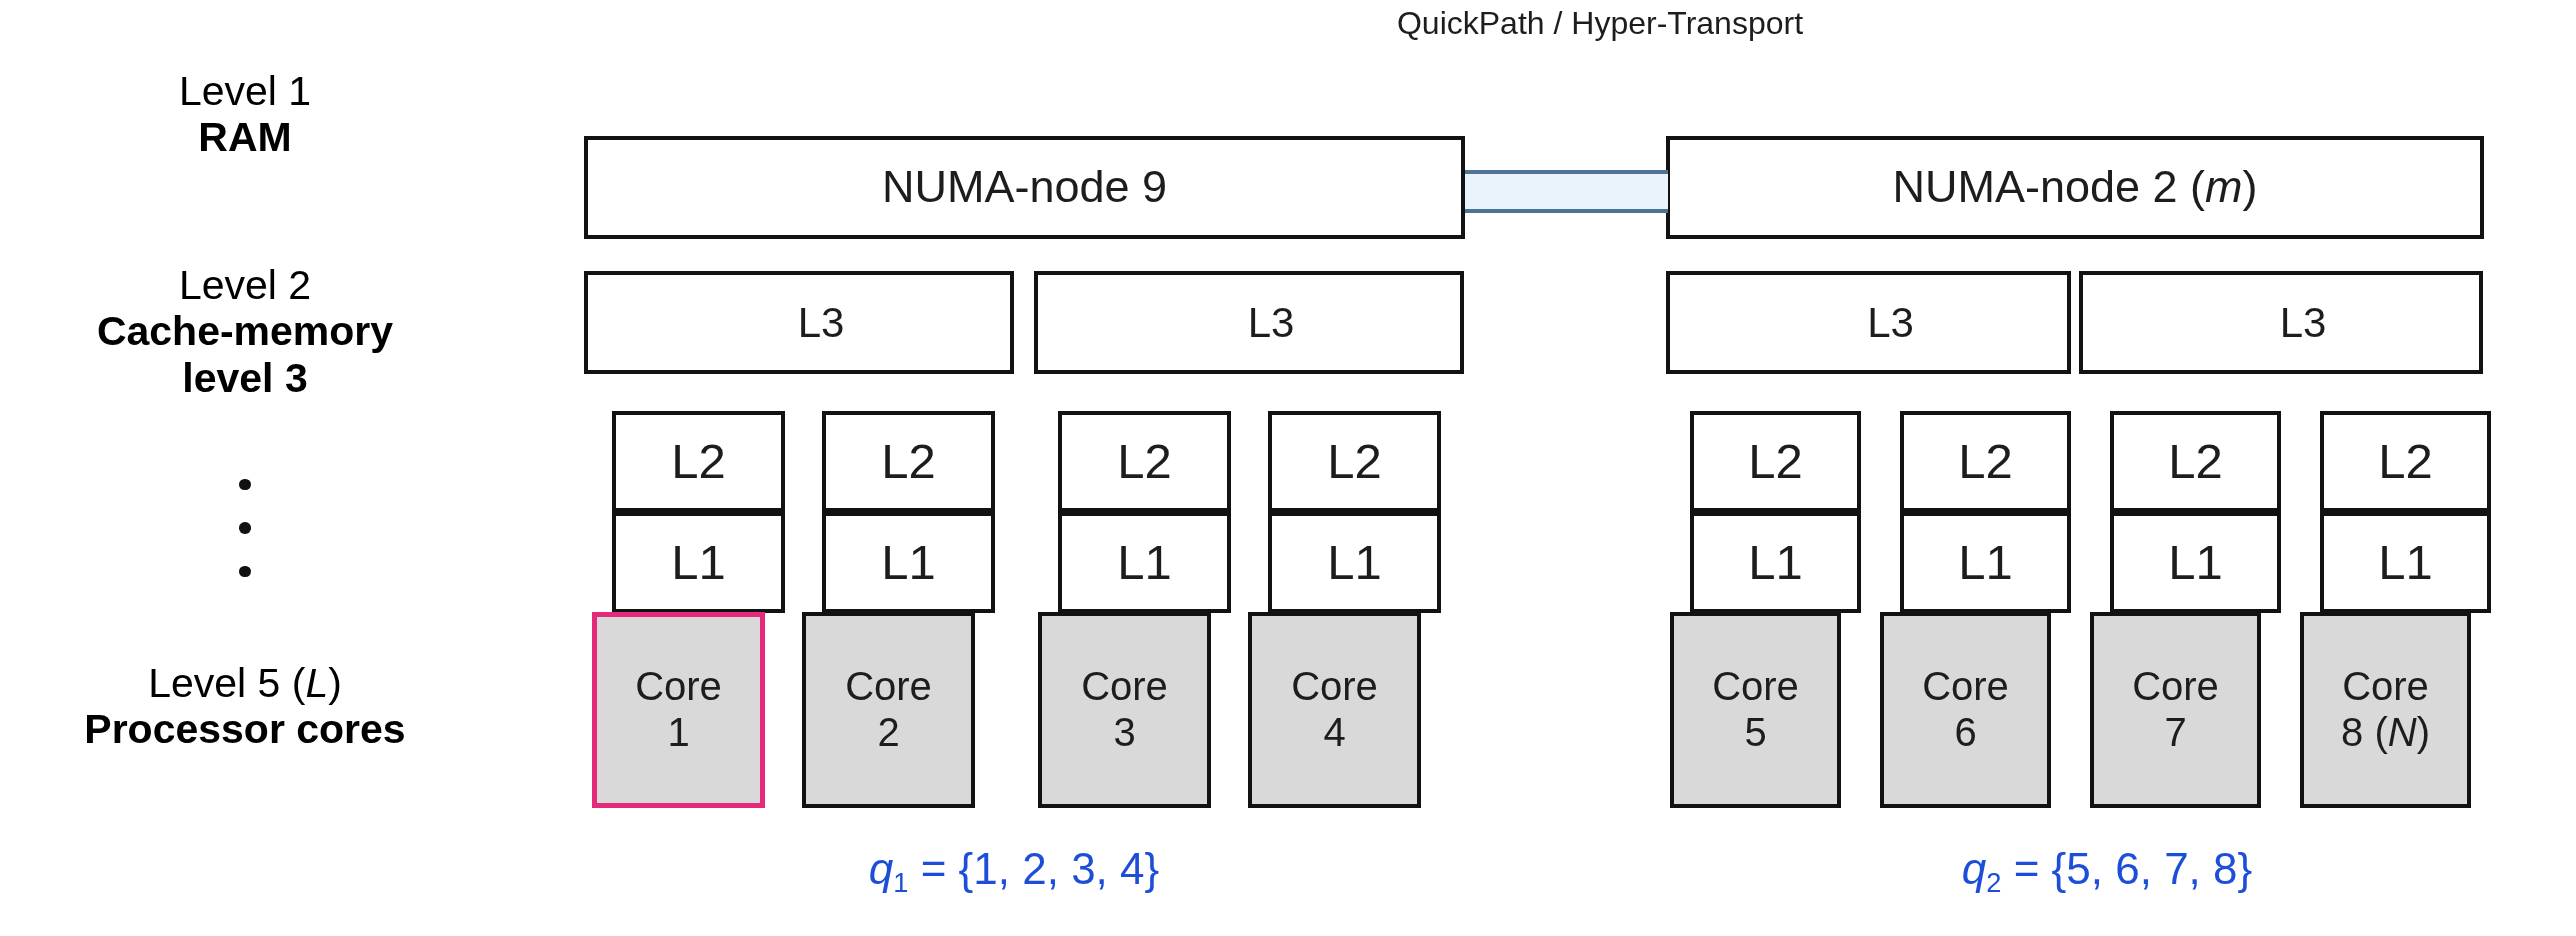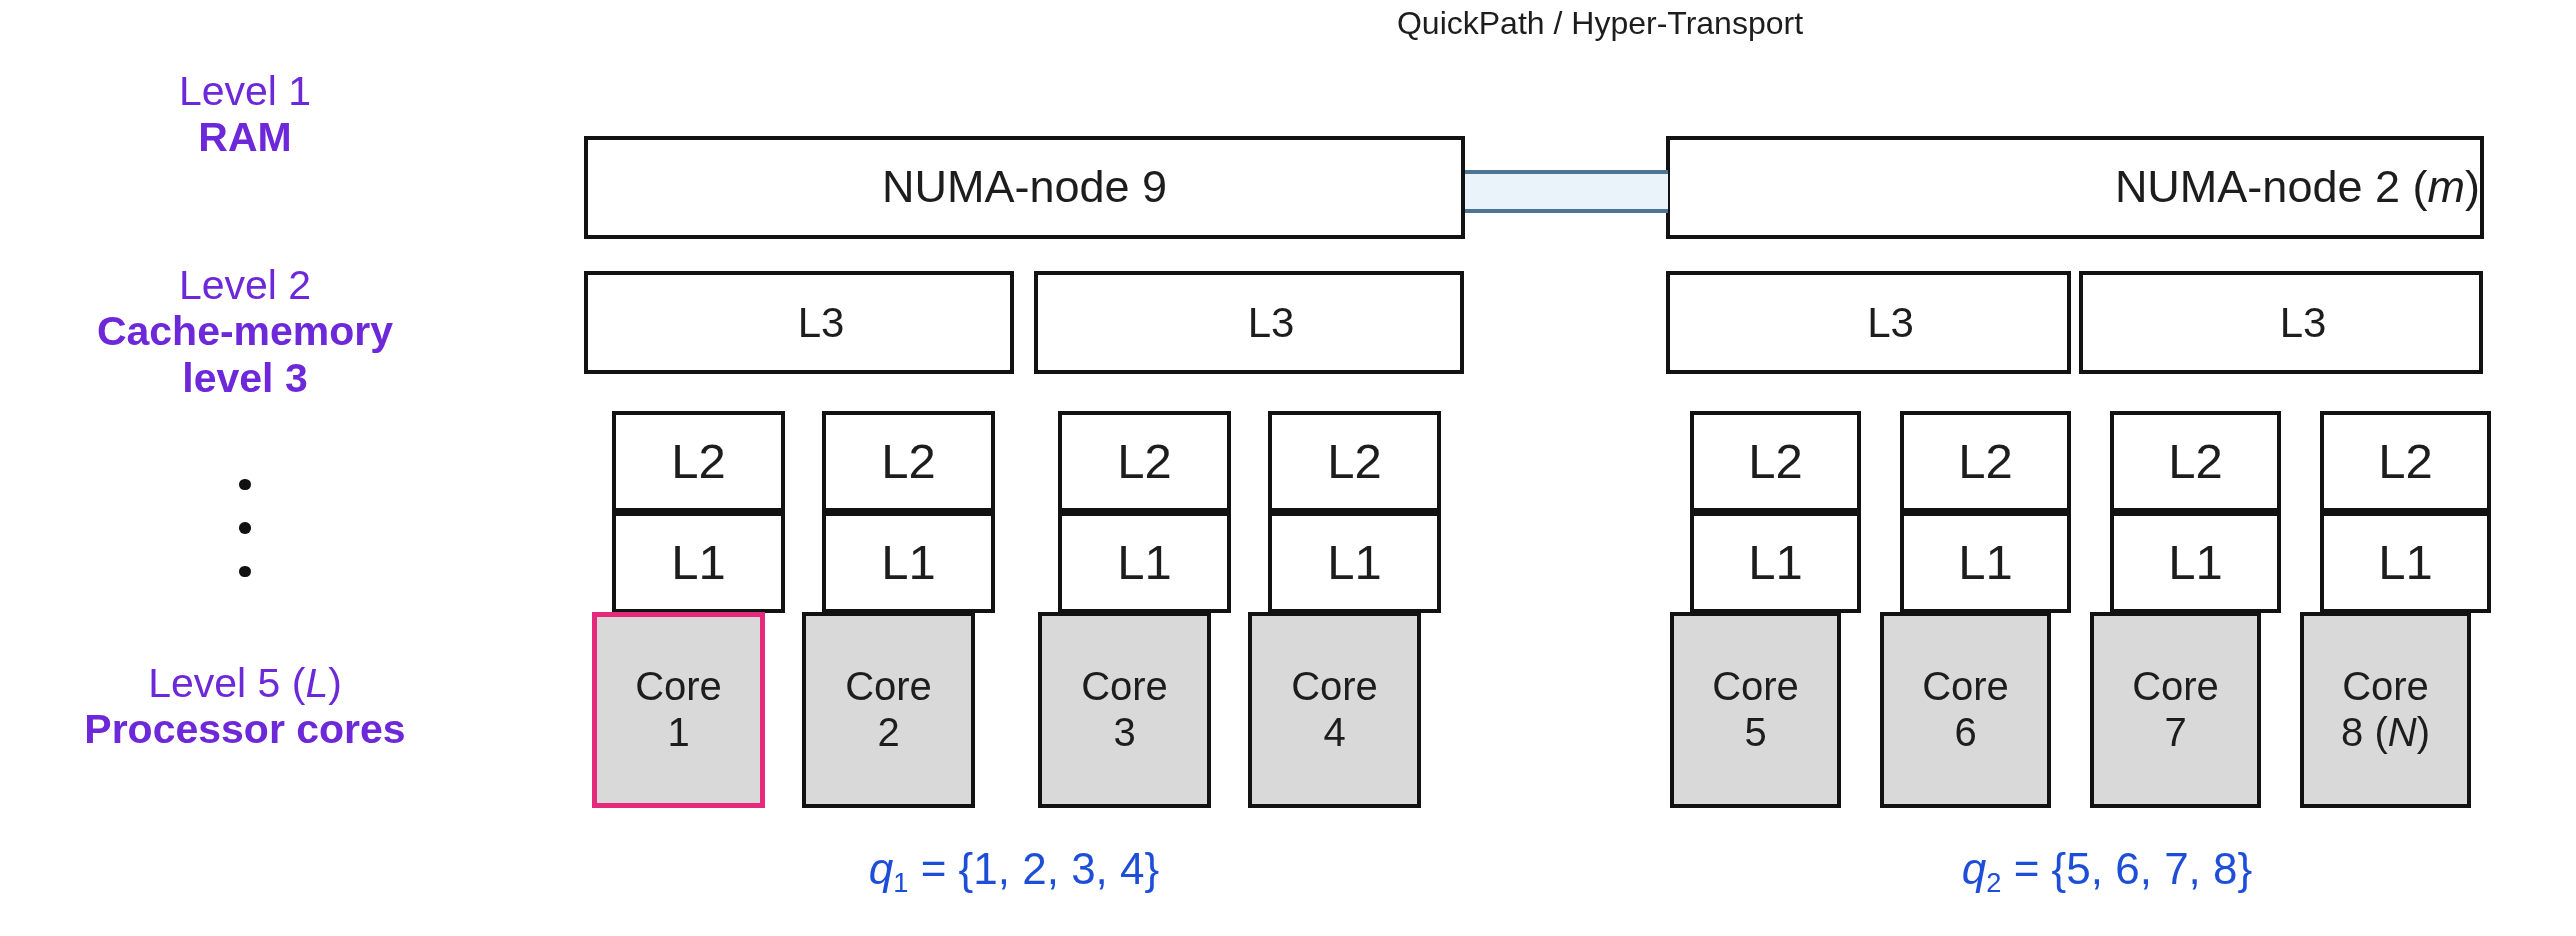--- a/index.html
+++ b/index.html
@@ -32,21 +32,21 @@
     white-space: nowrap;
   }
 
   
   .lvl {
     position: absolute;
     width: 490px;
     left: 0px;
     text-align: center;
     line-height: 1.13;
-    color: #6d28d9;
+    color: #000000;
   }
   .lvl .ln  { font-size: 41px; display: block; }
   .lvl .lb  { font-size: 41px; display: block; font-weight: bold; }
 
   .dots {
     position: absolute;
     left: 0px;
     width: 490px;
     text-align: center;
   }
@@ -137,21 +137,21 @@
 
   <div class="lvl" style="top:660px;">
     <span class="ln">Level 5 (<em class="it">L</em>)</span>
     <span class="lb">Processor cores</span>
   </div>
 
   <div class="box node-box" style="left:584px; top:136px; width:881px; height:103px;">
     <span>NUMA-node 9</span>
   </div>
 
-  <div class="box node-box" style="left:1666px; top:136px; width:818px; height:103px;justify-content:flex-end;">
+  <div class="box node-box" style="left:1666px; top:136px; width:818px; height:103px;">
     <span><span>NUMA-node 2</span>&nbsp;(<em class="it">m</em>)</span>
   </div>
 
   <div class="link-band" style="left:1465px; top:171px; width:203px; height:42px;"></div>
   <div class="link-line" style="left:1465px; top:170px; width:203px;"></div>
   <div class="link-line" style="left:1465px; top:209px; width:203px;"></div>
 
   <div class="box l3-box" style="left:584px; top:271px; width:430px; height:103px;">
     <span>L3</span>
   </div>

